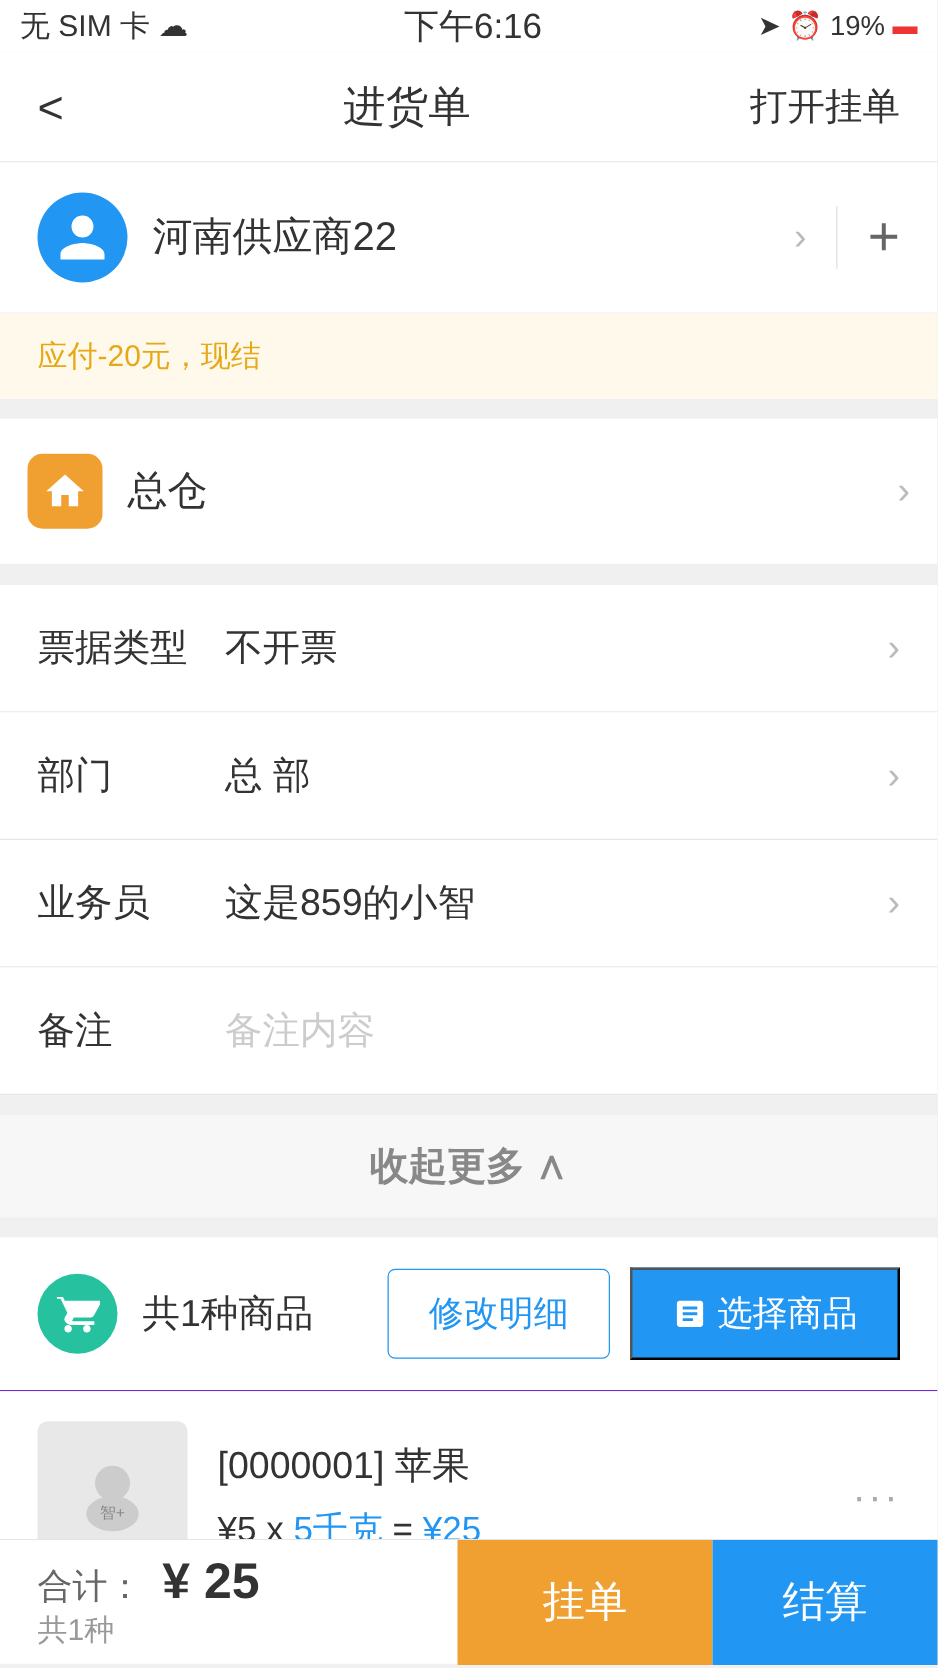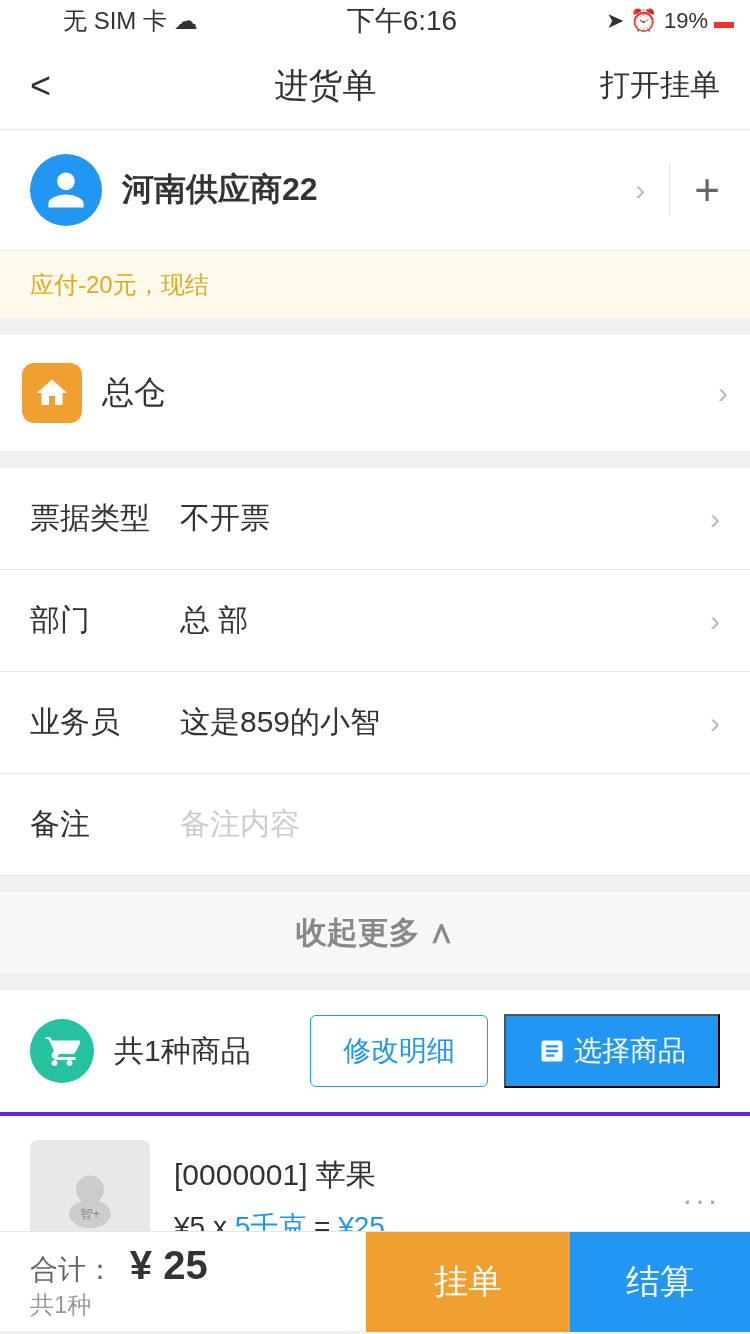--- a/index.html
+++ b/index.html
@@ -16,21 +16,21 @@
     
     .status-bar {
       height: 42px;
       background: white;
       display: flex;
       align-items: center;
       justify-content: space-between;
       padding: 0 16px;
       font-size: 24px;
     }
-    .status-left { display: flex; align-items: flex-start; gap: 8px; margin-left: 47px; }
+    .status-left { display: flex; align-items: flex-start; gap: 8px; }
     .status-center { font-size: 28px; font-weight: 500; }
     .status-right { display: flex; align-items: center; gap: 6px; font-size: 22px; }
 
     
     .nav-bar {
       height: 88px;
       background: white;
       display: flex;
       align-items: center;
       justify-content: space-between;
@@ -74,21 +74,20 @@
       align-items: center;
       justify-content: center;
       margin-right: 20px;
       flex-shrink: 0;
     }
     .supplier-avatar svg { width: 44px; height: 44px; fill: white; }
     .supplier-name {
       flex: 1;
       font-size: 32px;
       color: #333;
-      font-weight: bold;
     }
     .chevron-icon {
       color: #bbb;
       font-size: 30px;
     }
     .divider-vertical {
       width: 1px;
       height: 50px;
       background: #e0e0e0;
       margin: 0 24px;
@@ -168,21 +167,21 @@
       gap: 8px;
       font-weight: bold;
     }
 
     
     .product-header {
       display: flex;
       align-items: center;
       padding: 24px 30px;
       background: white;
-      border-bottom: 4px solid #6d28d9;
+      border-bottom: 1px solid #6d28d9;
     }
     .product-icon {
       width: 64px;
       height: 64px;
       border-radius: 50%;
       background: #26c2a0;
       display: flex;
       align-items: center;
       justify-content: center;
       margin-right: 20px;

